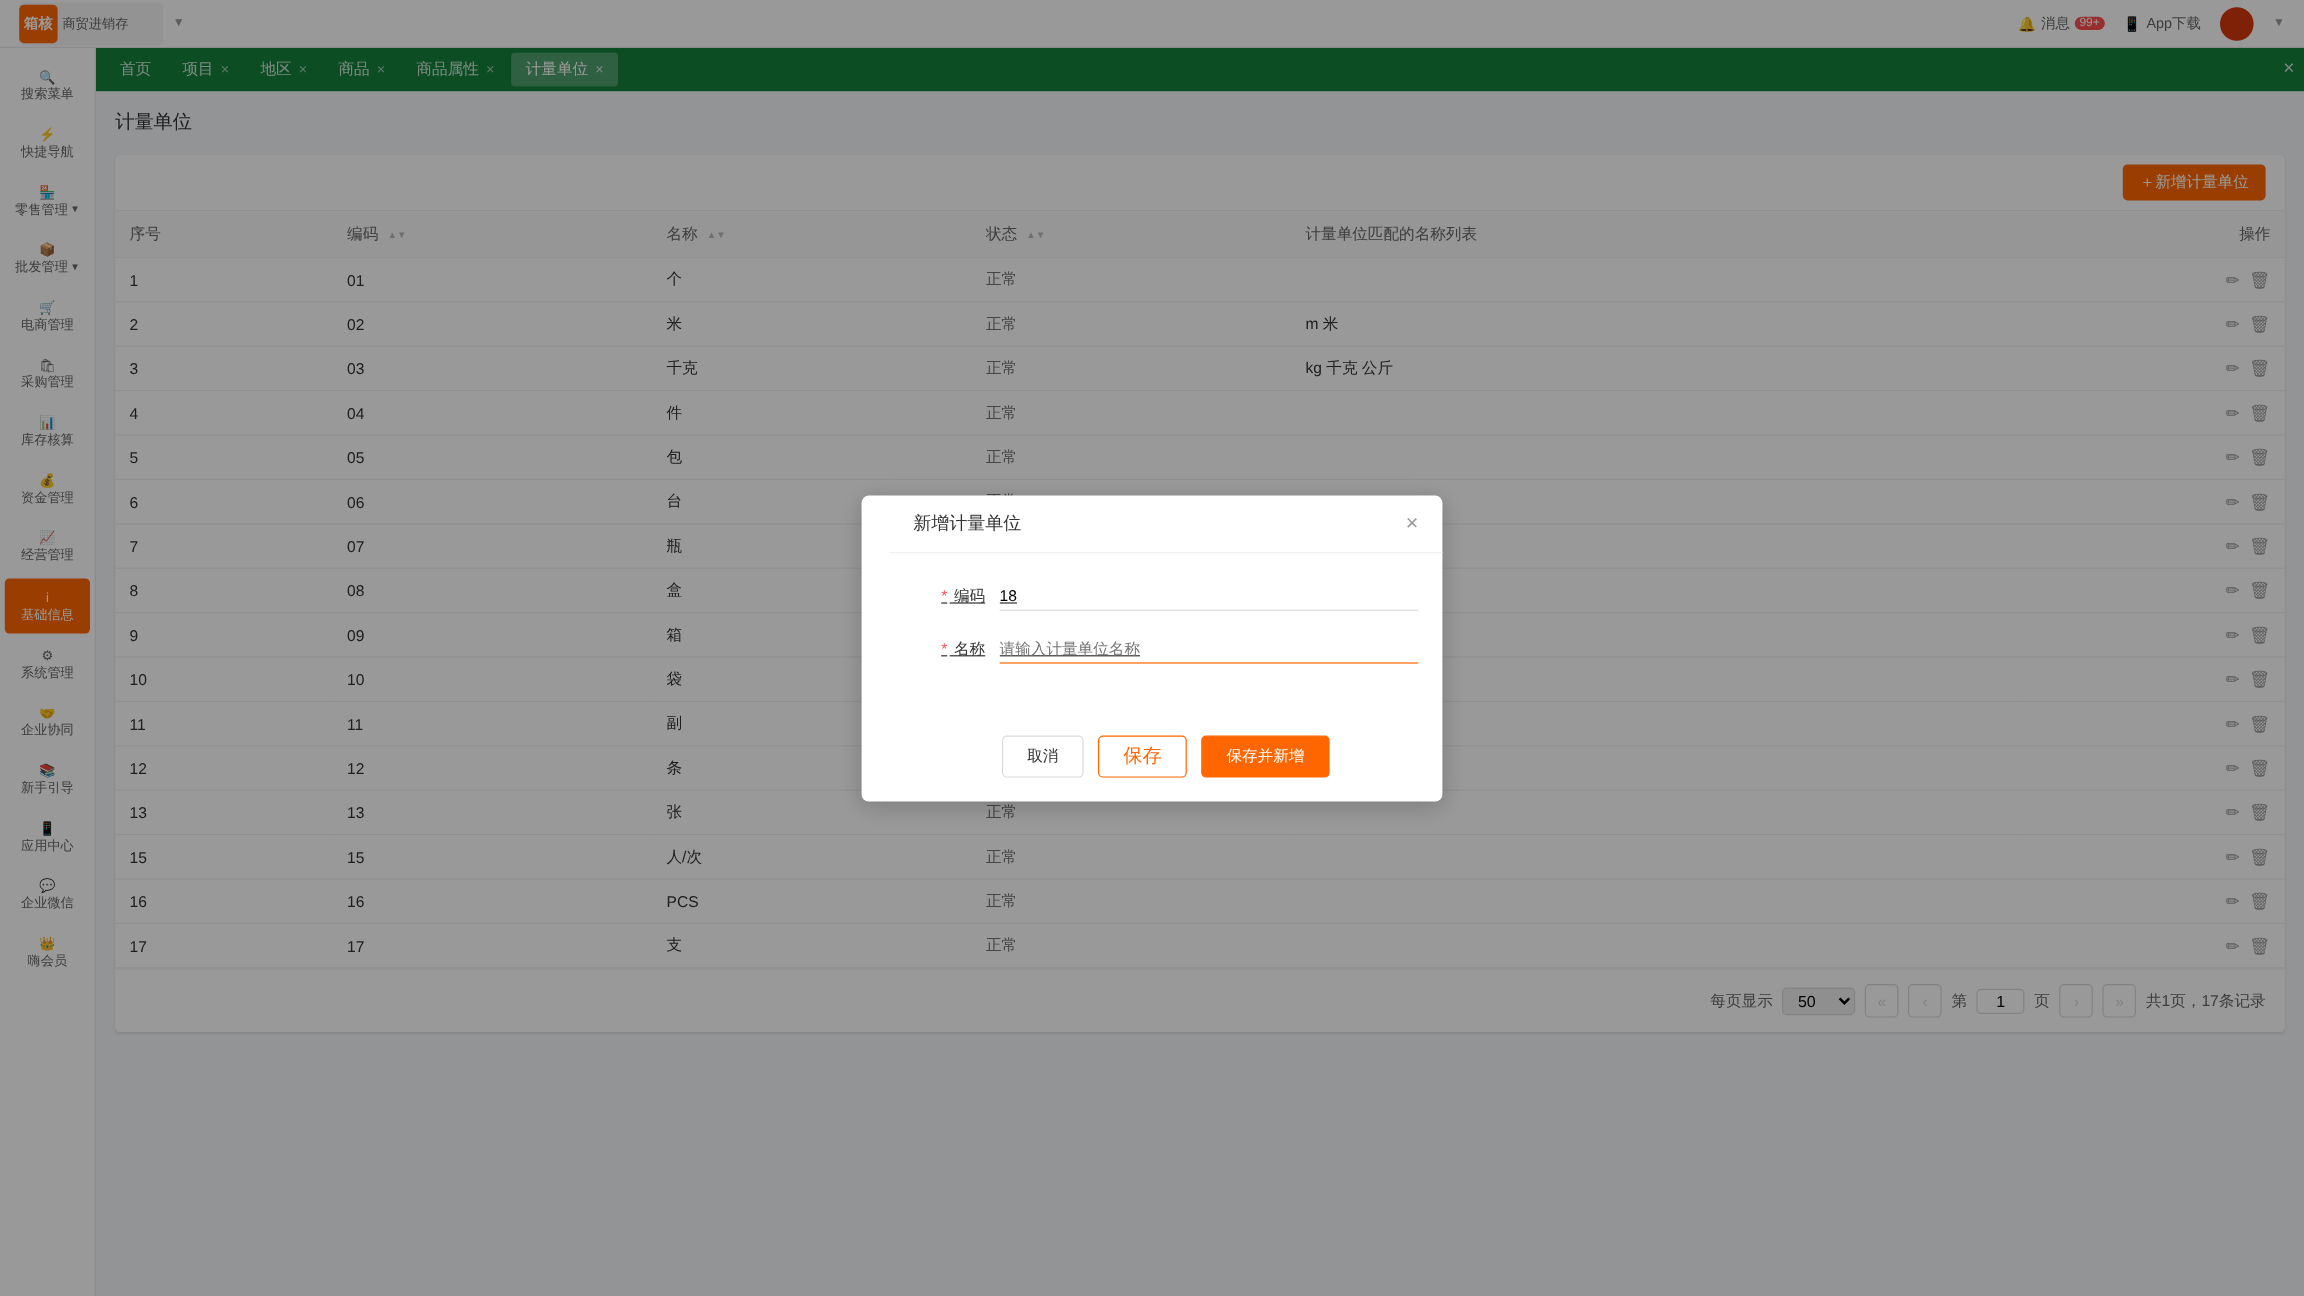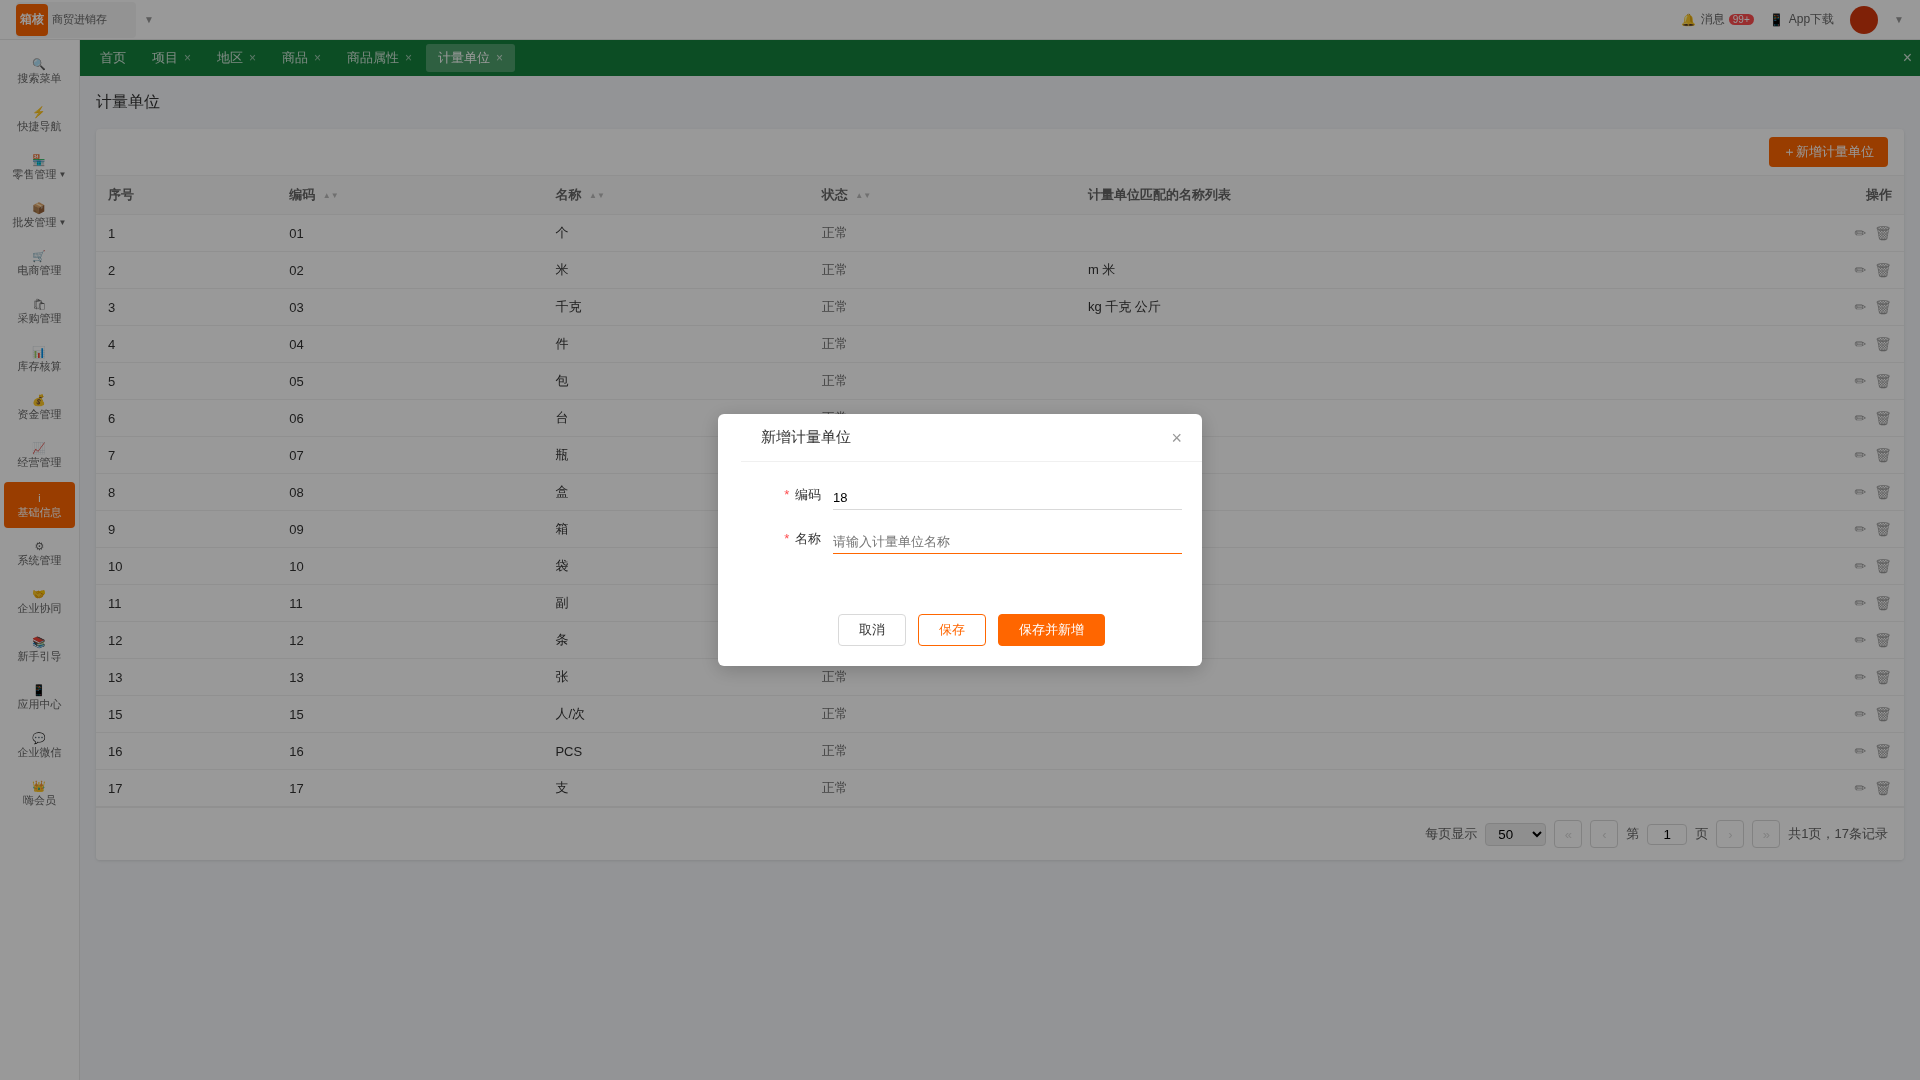--- a/index.html
+++ b/index.html
@@ -40,48 +40,48 @@
     .page-content { flex: 1; padding: 16px; overflow: auto; background: #f5f7fa; }
     .page-title { font-size: 16px; font-weight: 500; margin-bottom: 16px; color: #333; }
 
     
     .table-container { background: white; border-radius: 4px; overflow: hidden; box-shadow: 0 1px 3px rgba(0,0,0,0.1); }
     .table-header-row { display: flex; justify-content: flex-end; padding: 8px 16px; border-bottom: 1px solid #f0f0f0; }
     .add-btn { background: #ff6600; color: white; border: none; padding: 6px 14px; border-radius: 4px; cursor: pointer; font-size: 13px; }
 
     table { width: 100%; border-collapse: collapse; }
     thead tr { background: #fafafa; }
-    th { padding: 10px 12px; text-align: left; font-weight: 700; color: #666; font-size: 13px; border-bottom: 1px solid #f0f0f0; white-space: nowrap; }
+    th { padding: 10px 12px; text-align: left; font-weight: 400; color: #666; font-size: 13px; border-bottom: 1px solid #f0f0f0; white-space: nowrap; }
     td { padding: 9px 12px; border-bottom: 1px solid #f0f0f0; font-size: 13px; color: #333; }
     .status-normal { color: #737373; }
     .action-btns { display: flex; gap: 8px; justify-content: flex-end; }
     .edit-icon, .del-icon { cursor: pointer; color: #999; font-size: 14px; }
 
     
     .pagination { display: flex; align-items: center; justify-content: flex-end; padding: 12px 16px; gap: 8px; font-size: 13px; color: #666; background: white; border-top: 1px solid #f0f0f0; }
     .page-size-select { border: 1px solid #d9d9d9; border-radius: 4px; padding: 2px 8px; }
     .page-btn { width: 28px; height: 28px; display: flex; align-items: center; justify-content: center; border: 1px solid #d9d9d9; border-radius: 4px; cursor: pointer; background: white; }
     .page-btn.disabled { color: #d9d9d9; cursor: not-allowed; }
     .page-input { width: 40px; text-align: center; border: 1px solid #d9d9d9; border-radius: 4px; padding: 2px 4px; }
 
     
     .modal-overlay { position: fixed; top: 0; left: 0; width: 100%; height: 100%; background: rgba(0,0,0,0.4); display: flex; align-items: center; justify-content: center; z-index: 1000; }
     .modal { background: white; border-radius: 6px; width: 484px; box-shadow: 0 4px 20px rgba(0,0,0,0.2); padding-left: 23px; }
     .modal-header { display: flex; align-items: center; justify-content: space-between; padding: 14px 20px; border-bottom: 1px solid #f0f0f0; }
     .modal-title { font-size: 15px; font-weight: 500; color: #333; }
     .modal-close { cursor: pointer; color: #999; font-size: 18px; line-height: 1; }
     .modal-body { padding: 24px 20px; }
-    .form-row { display: flex; margin-bottom: 20px; }
+    .form-row { display: flex; align-items: center; margin-bottom: 20px; text-decoration: underline; }
     .form-label { width: 60px; text-align: right; margin-right: 12px; font-size: 13px; color: #333; }
     .required-star { color: #ff4d4f; margin-right: 2px; }
     .form-input { flex: 1; border: none; border-bottom: 1px solid #d9d9d9; padding: 4px 0; font-size: 13px; outline: none; }
     .form-input.active-input { border-bottom-color: #ff6600; }
     .modal-footer { display: flex; justify-content: center; gap: 12px; padding: 16px 20px 20px; }
     .btn-cancel { border: 1px solid #d9d9d9; background: white; padding: 6px 20px; border-radius: 4px; cursor: pointer; font-size: 13px; color: #333; }
-    .btn-save { border: 1px solid #ff6600; background: white; color: #ff6600; padding: 6px 20px; border-radius: 4px; cursor: pointer; font-size: 13px; }
+    .btn-save { border: 1px solid #ff6600; background: white; color: #ff6600; padding: 6px 20px; border-radius: 4px; cursor: pointer; font-size: 16px; }
     .btn-save-new { background: #ff6600; color: white; border: 1px solid #ff6600; padding: 6px 20px; border-radius: 4px; cursor: pointer; font-size: 13px; }
 
     .sort-arrows { display: inline-flex; flex-direction: column; margin-left: 4px; font-size: 8px; color: #bbb; vertical-align: middle; line-height: 1.2; }
   </style>
 </head>
 <body>
 
 <div class="top-bar">
   <div class="top-bar-left">
     <div class="logo">

